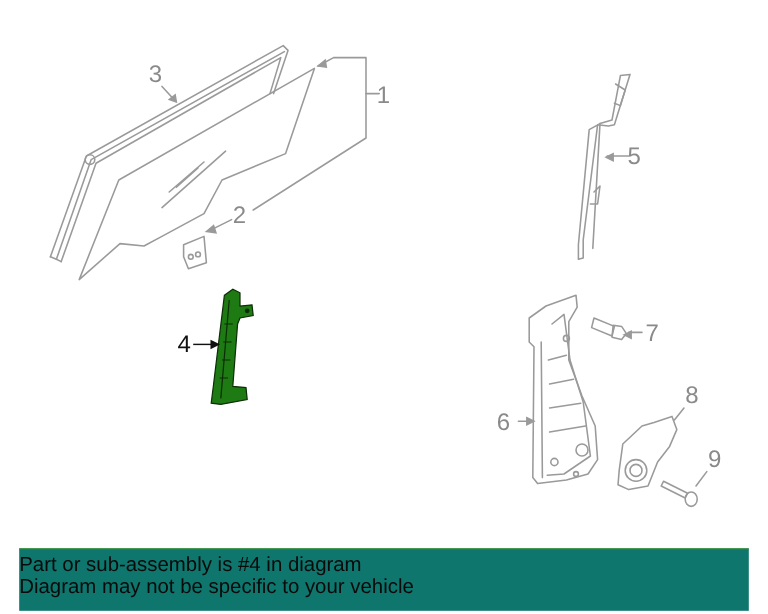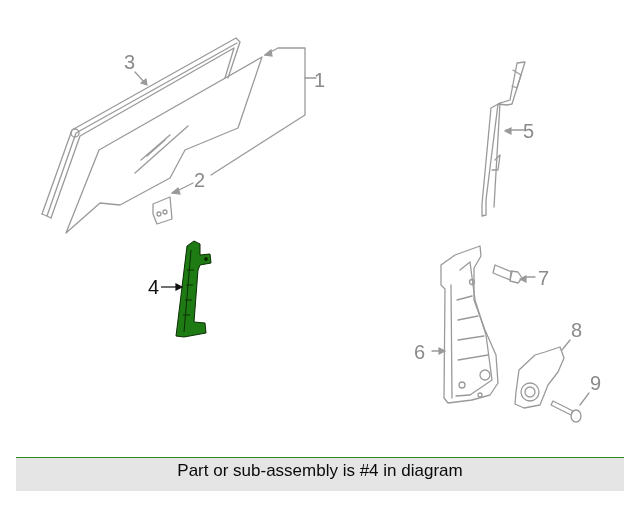--- a/index.html
+++ b/index.html
@@ -1,20 +1,20 @@
 <!DOCTYPE html>
 <html><head>
   <meta charset="utf-8">
   <style>
     html, body { margin:0; padding:0; background:#ffffff; }
     body { width:640px; height:512px; position:relative; overflow:hidden; font-family:"Liberation Sans", sans-serif; }
     #diagram { position:absolute; left:0; top:0; width:640px; height:512px; }
     .callout { position:absolute; font-family:"Liberation Sans", sans-serif; font-size:20px; color:#8a8a8a; line-height:20px; }
     .callout.active { color:#111111; }
-    #banner { position:absolute; left:16px; top:457px; width:608px; height:34px; background:#e5e5e5; border-top:1px solid #2f8a1e; text-align:center; color:#0a0a0a; font-size:17px; line-height:18px; padding-top:4px; box-sizing:border-box; }
+    #banner { position:absolute; left:16px; top:457px; width:608px; height:52px; background:#0f766e; border-top:1px solid #2f8a1e; color:#0a0a0a; font-size:17px; line-height:18px; padding-top:4px; box-sizing:border-box; }
     #banner div { white-space:nowrap; }
   </style>
 </head>
 <body>
 
 <svg id="diagram" viewBox="0 0 640 512" xmlns="http://www.w3.org/2000/svg">
   <g fill="none" stroke="#9a9a9a" stroke-width="1.3" stroke-linejoin="round" stroke-linecap="round">
 
     <g>
       <path d="M42,214 L72,130 L236,38 L240,42 L228,78"></path>
@@ -113,13 +113,14 @@
 <span class="callout" style="left:124px;top:52px;">3</span>
 <span class="callout active" style="left:148px;top:277px;">4</span>
 <span class="callout" style="left:523px;top:121px;">5</span>
 <span class="callout" style="left:414px;top:342px;">6</span>
 <span class="callout" style="left:538px;top:268px;">7</span>
 <span class="callout" style="left:571px;top:320px;">8</span>
 <span class="callout" style="left:590px;top:373px;">9</span>
 
 <div id="banner">
   <div>Part or sub-assembly is #4 in diagram</div>
+  <div>Diagram may not be specific to your vehicle</div>
 </div>
 
 </body></html>

